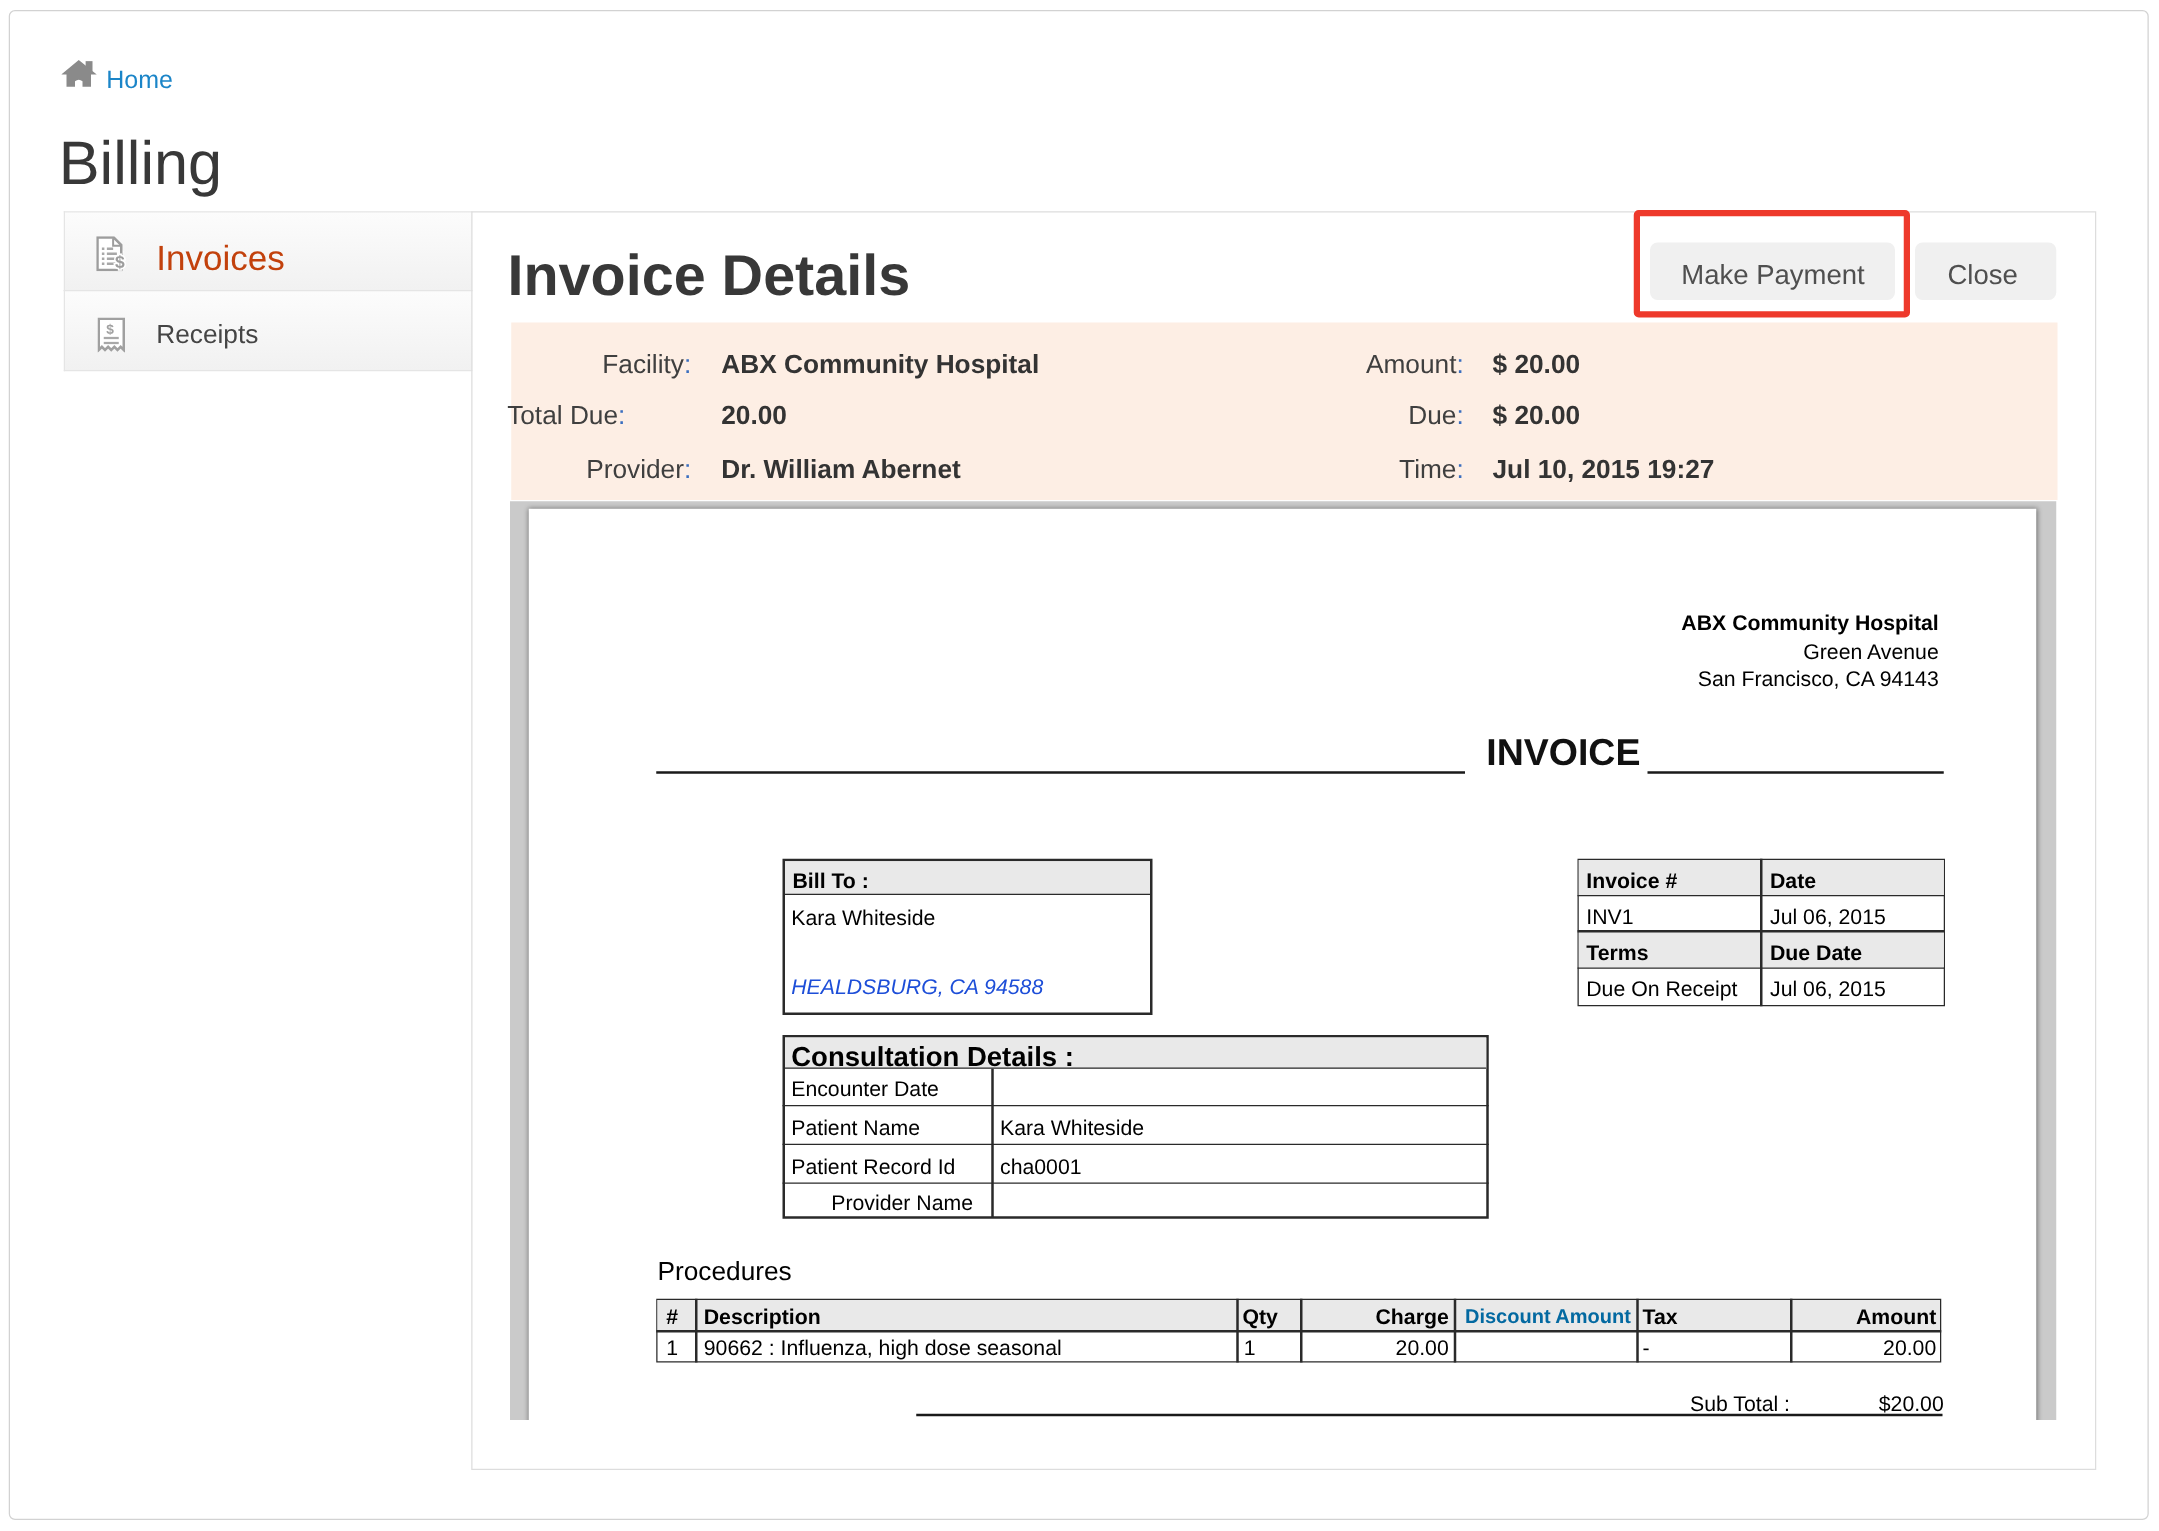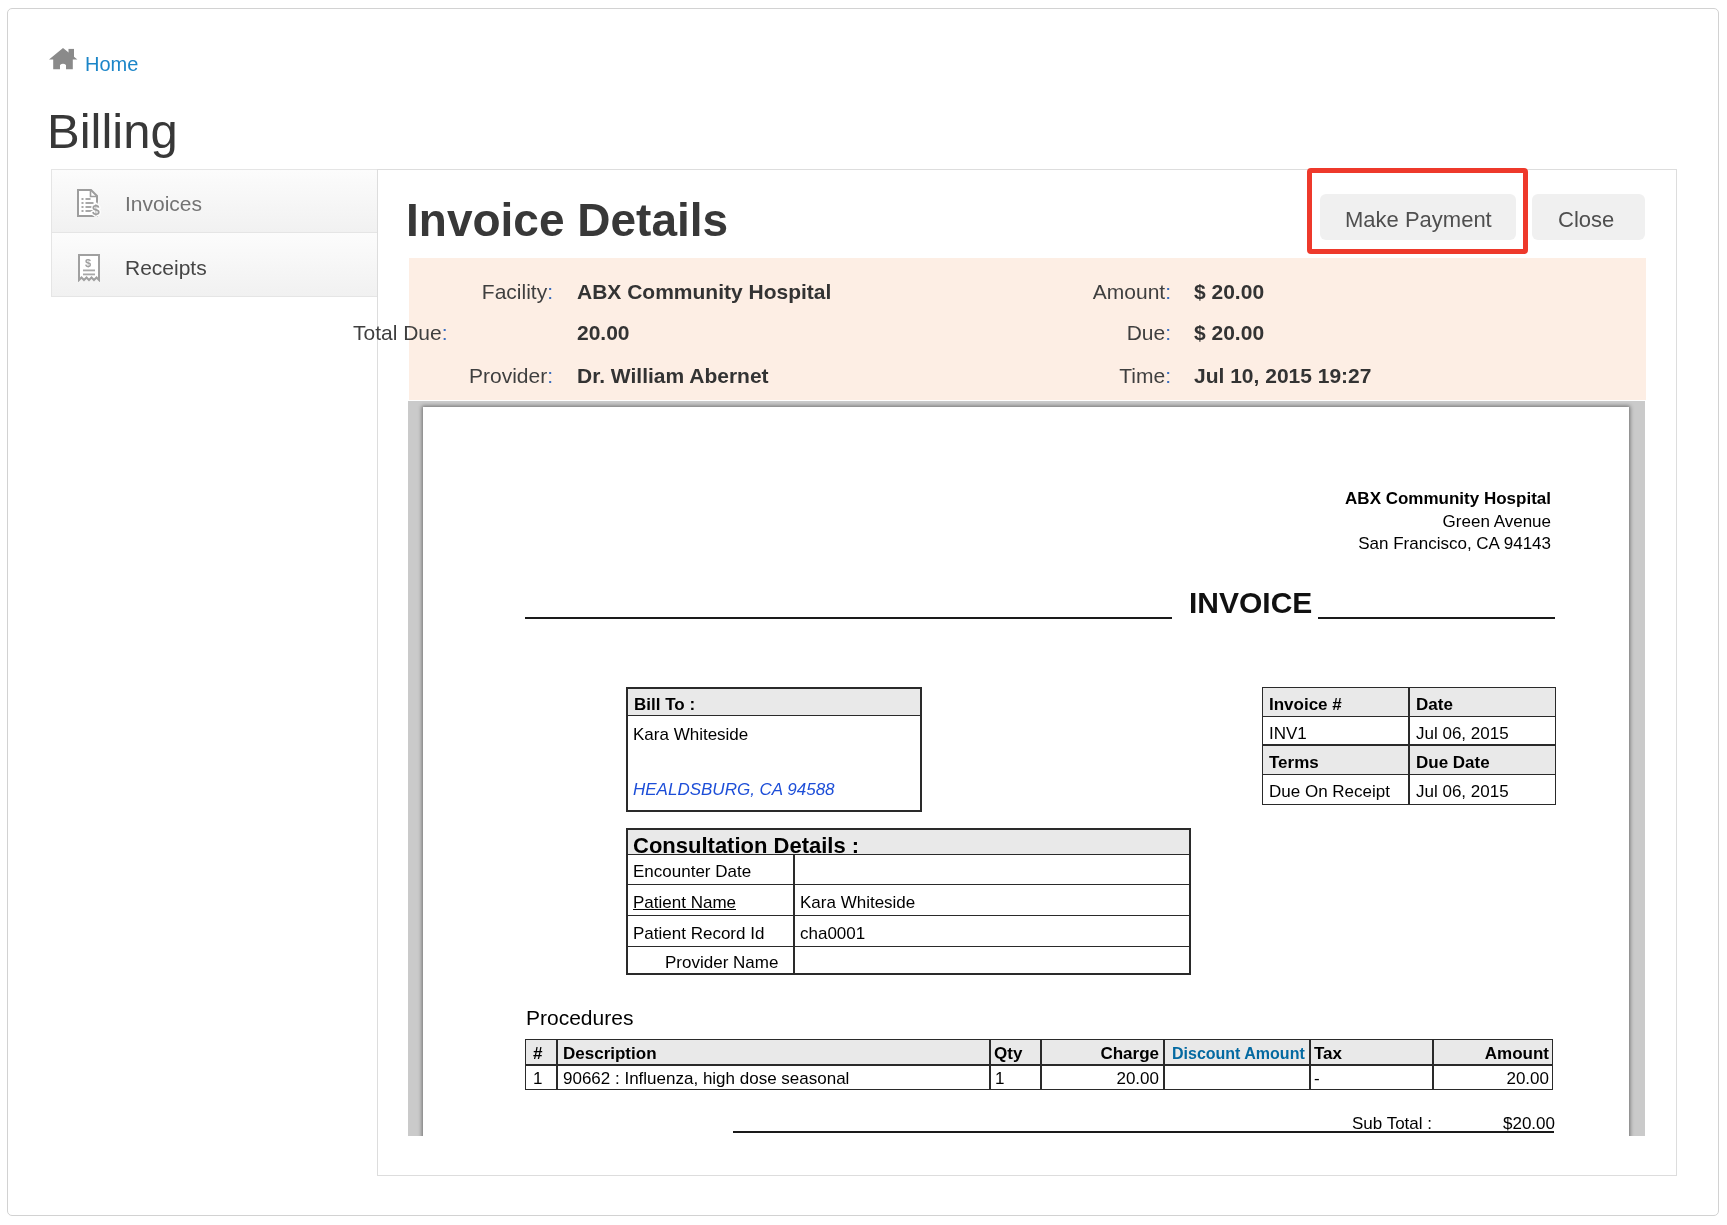--- a/index.html
+++ b/index.html
@@ -39,37 +39,37 @@
   <text x="15" y="25.5" font-family="Liberation Sans" font-size="14" font-weight="bold" fill="#9d9d9d" stroke="#fff" stroke-width="2.5" paint-order="stroke">$</text>
 </svg>
 
 <svg class="ab" style="left:78px;top:254px" width="22" height="28" viewBox="0 0 22 28">
   <path d="M1 1 L21 1 L21 26 L18.5 23.5 L16 26 L13.5 23.5 L11 26 L8.5 23.5 L6 26 L3.5 23.5 L1 26 Z" fill="#fff" stroke="#a0a0a0" stroke-width="2"></path>
   <text x="7" y="13" font-family="Liberation Sans" font-size="11" font-weight="bold" fill="#a0a0a0">$</text>
   <rect x="5" y="15.5" width="12" height="1.8" fill="#a8a8a8"></rect>
   <rect x="5" y="19.5" width="12" height="1.8" fill="#a8a8a8"></rect>
 </svg>
 
-<div class="t" id="invtx" style="left:125px;top:193px;font-size:21px;color:#737373;">Invoices</div>
+<div class="t" id="invtx" style="left:125px;top:193px;font-size:28px;color:#c2410c;">Invoices</div>
 <div class="t" id="rectx" style="left:125px;top:257px;font-size:21px;color:#454545;">Receipts</div>
 
 <div class="ab" style="left:377px;top:169px;width:1300px;height:1007px;box-sizing:border-box;border:1px solid #dddddd;"></div>
 
 <div class="t" id="invdet" style="left:406px;top:197px;font-size:46px;color:#383838;font-weight:bold;">Invoice Details</div>
 
 <div class="ab" id="btn1" style="left:1320px;top:194px;width:196px;height:46px;background:#f0f0f0;border-radius:6px;"></div>
 <div class="t" style="left:1345px;top:209px;font-size:22px;color:#4f4f4f;">Make Payment</div>
 <div class="ab" id="btn2" style="left:1532px;top:194px;width:113px;height:46px;background:#f0f0f0;border-radius:6px;"></div>
 <div class="t" style="left:1558px;top:209px;font-size:22px;color:#4f4f4f;">Close</div>
 
 <div class="ab" style="left:1307px;top:168px;width:221px;height:86px;box-sizing:border-box;border:5px solid #ee392b;border-radius:4px;"></div>
 
 <div class="ab" style="left:409px;top:258px;width:1237px;height:142px;background:#fdeee4;"></div>
 <div class="t" style="left:353px;top:281px;width:200px;text-align:right;font-size:21px;color:#3f3f3f;">Facility<span style="color:#3a6ebf">:</span></div>
-<div class="t" style="left:353px;top:322px;width:200px;text-align:left;font-size:21px;color:#3f3f3f;">Total Due<span style="color:#3a6ebf">:</span></div>
+<div class="t" style="left:353px;top:322px;width:200px;text-align:center;font-size:21px;color:#3f3f3f;">Total Due<span style="color:#3a6ebf">:</span></div>
 <div class="t" style="left:353px;top:365px;width:200px;text-align:right;font-size:21px;color:#3f3f3f;">Provider<span style="color:#3a6ebf">:</span></div>
 <div class="t" style="left:577px;top:281px;font-size:21px;font-weight:bold;color:#333;">ABX Community Hospital</div>
 <div class="t" style="left:577px;top:322px;font-size:21px;font-weight:bold;color:#333;">20.00</div>
 <div class="t" style="left:577px;top:365px;font-size:21px;font-weight:bold;color:#333;">Dr. William Abernet</div>
 <div class="t" style="left:971px;top:281px;width:200px;text-align:right;font-size:21px;color:#3f3f3f;">Amount<span style="color:#3a6ebf">:</span></div>
 <div class="t" style="left:971px;top:322px;width:200px;text-align:right;font-size:21px;color:#3f3f3f;">Due<span style="color:#3a6ebf">:</span></div>
 <div class="t" style="left:971px;top:365px;width:200px;text-align:right;font-size:21px;color:#3f3f3f;">Time<span style="color:#3a6ebf">:</span></div>
 <div class="t" style="left:1194px;top:281px;font-size:21px;font-weight:bold;color:#333;">$ 20.00</div>
 <div class="t" style="left:1194px;top:322px;font-size:21px;font-weight:bold;color:#333;">$ 20.00</div>
 <div class="t" style="left:1194px;top:365px;font-size:21px;font-weight:bold;color:#333;">Jul 10, 2015 19:27</div>
@@ -108,21 +108,21 @@
 <div class="t" style="left:1416px;top:783px;font-size:17px;color:#000;">Jul 06, 2015</div>
 
 <div class="ab" style="left:626px;top:828px;width:565px;height:147px;box-sizing:border-box;border:2px solid #2a2a2a;"></div>
 <div class="ab" style="left:628px;top:830px;width:561px;height:25px;background:#e9e9e9;border-bottom:1px solid #2a2a2a;box-sizing:border-box;"></div>
 <div class="t" style="left:633px;top:835px;font-size:22px;font-weight:bold;color:#000;">Consultation Details :</div>
 <div class="ab" style="left:626px;top:884px;width:565px;height:1px;background:#2a2a2a;"></div>
 <div class="ab" style="left:626px;top:915px;width:565px;height:1px;background:#2a2a2a;"></div>
 <div class="ab" style="left:626px;top:946px;width:565px;height:1px;background:#2a2a2a;"></div>
 <div class="ab" style="left:793px;top:855px;width:1.5px;height:119px;background:#2a2a2a;"></div>
 <div class="t" style="left:633px;top:863px;font-size:17px;color:#000;">Encounter Date</div>
-<div class="t" style="left:633px;top:894px;font-size:17px;color:#000;text-decoration:underline;">Patient Name</div>
+<div class="t" style="left:633px;top:894px;font-size:17px;color:#000;">Patient Name</div>
 <div class="t" style="left:633px;top:925px;font-size:17px;color:#000;">Patient Record Id</div>
 <div class="t" style="left:633px;top:954px;font-size:17px;color:#000;margin-left:32px;">Provider Name</div>
 <div class="t" style="left:800px;top:894px;font-size:17px;color:#000;">Kara Whiteside</div>
 <div class="t" style="left:800px;top:925px;font-size:17px;color:#000;">cha0001</div>
 
 <div class="t" style="left:526px;top:1007px;font-size:21px;color:#000;">Procedures</div>
 <div class="ab" style="left:525px;top:1039px;width:1028px;height:51px;box-sizing:border-box;border:1.5px solid #2a2a2a;"></div>
 <div class="ab" style="left:526px;top:1040px;width:1026px;height:25px;background:#e9e9e9;"></div>
 <div class="ab" style="left:525px;top:1064px;width:1028px;height:1.5px;background:#2a2a2a;"></div>
 <div class="ab" style="left:556px;top:1039px;width:1.5px;height:51px;background:#2a2a2a;"></div>

